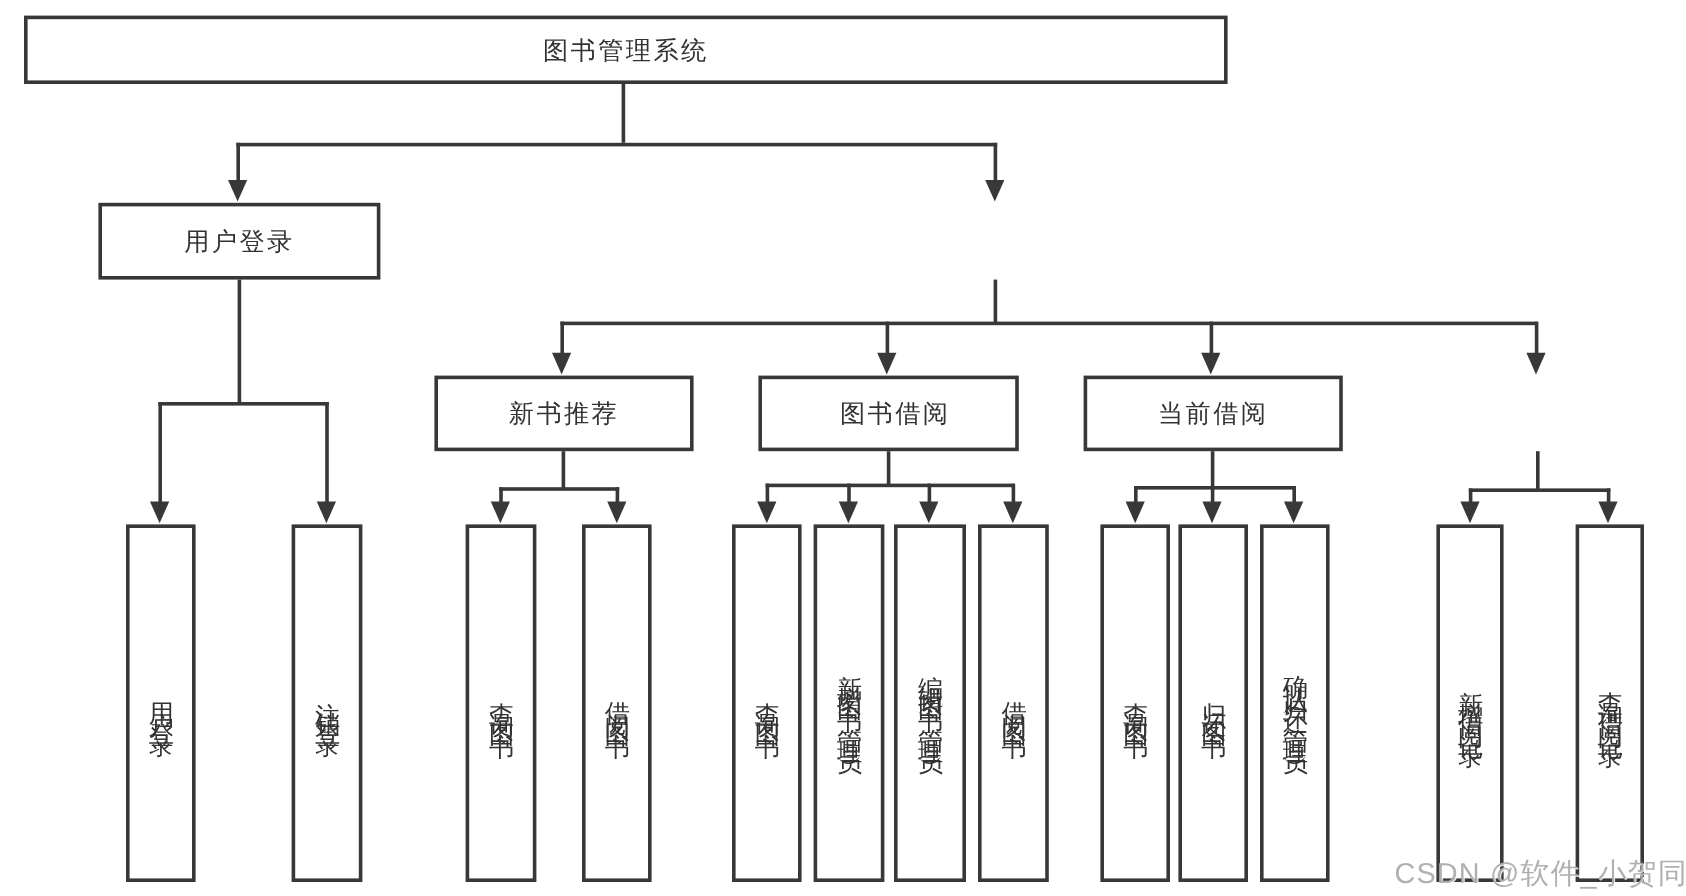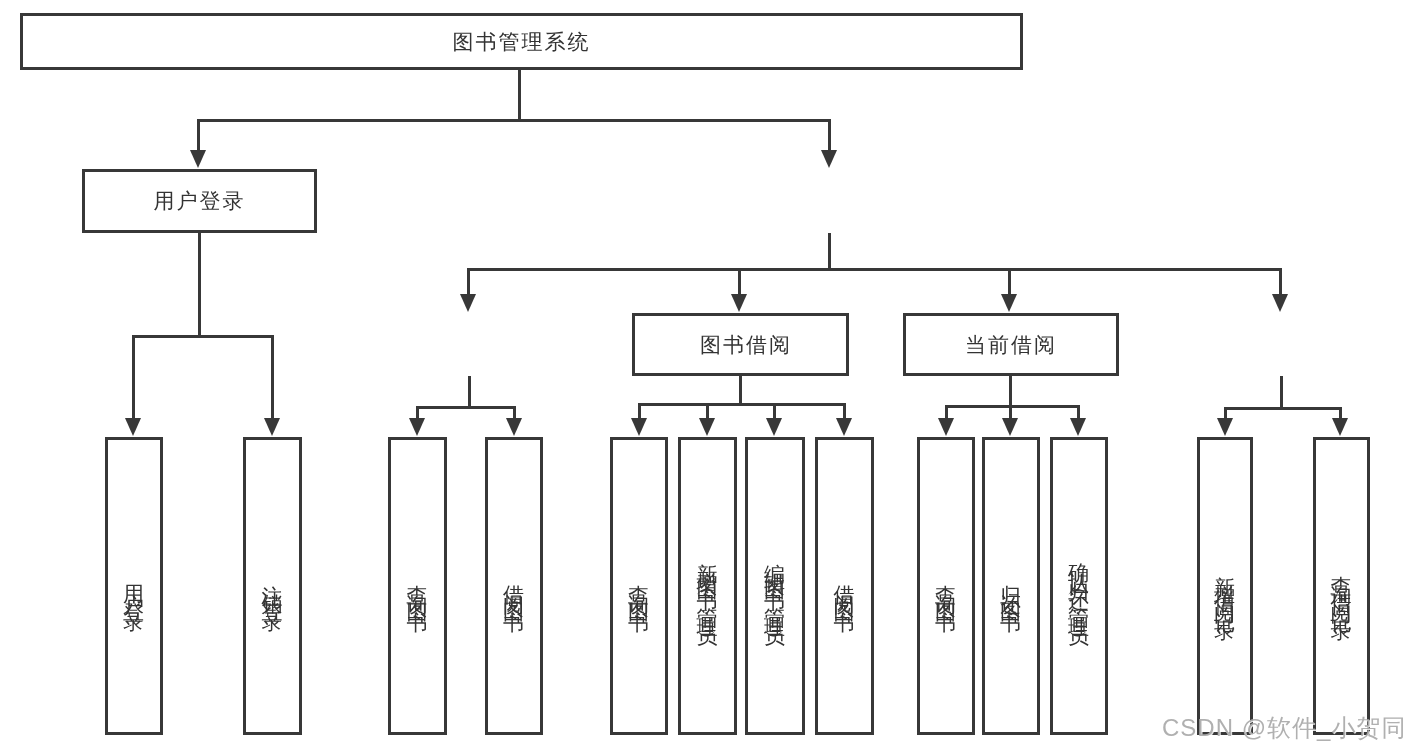--- a/index.html
+++ b/index.html
@@ -155,20 +155,21 @@
   <div class="ln" id="e-rail3"></div>
   <div class="ln" id="e-m1"></div>
   <div class="ah" id="e-m1h"></div>
   <div class="ln" id="e-m2"></div>
   <div class="ah" id="e-m2h"></div>
   <div class="ln" id="e-m3"></div>
   <div class="ah" id="e-m3h"></div>
   <div class="ln" id="e-m4"></div>
   <div class="ah" id="e-m4h"></div>
 
+  <div class="node" id="n-rec">新书推荐</div>
   <div class="node" id="n-bb">图书借阅</div>
   <div class="node" id="n-cb">当前借阅</div>
 
   <div class="ln" id="e-rec-stem"></div>
   <div class="ln" id="e-rail4"></div>
   <div class="ln" id="e-r1"></div>
   <div class="ah" id="e-r1h"></div>
   <div class="ln" id="e-r2"></div>
   <div class="ah" id="e-r2h"></div>
 

